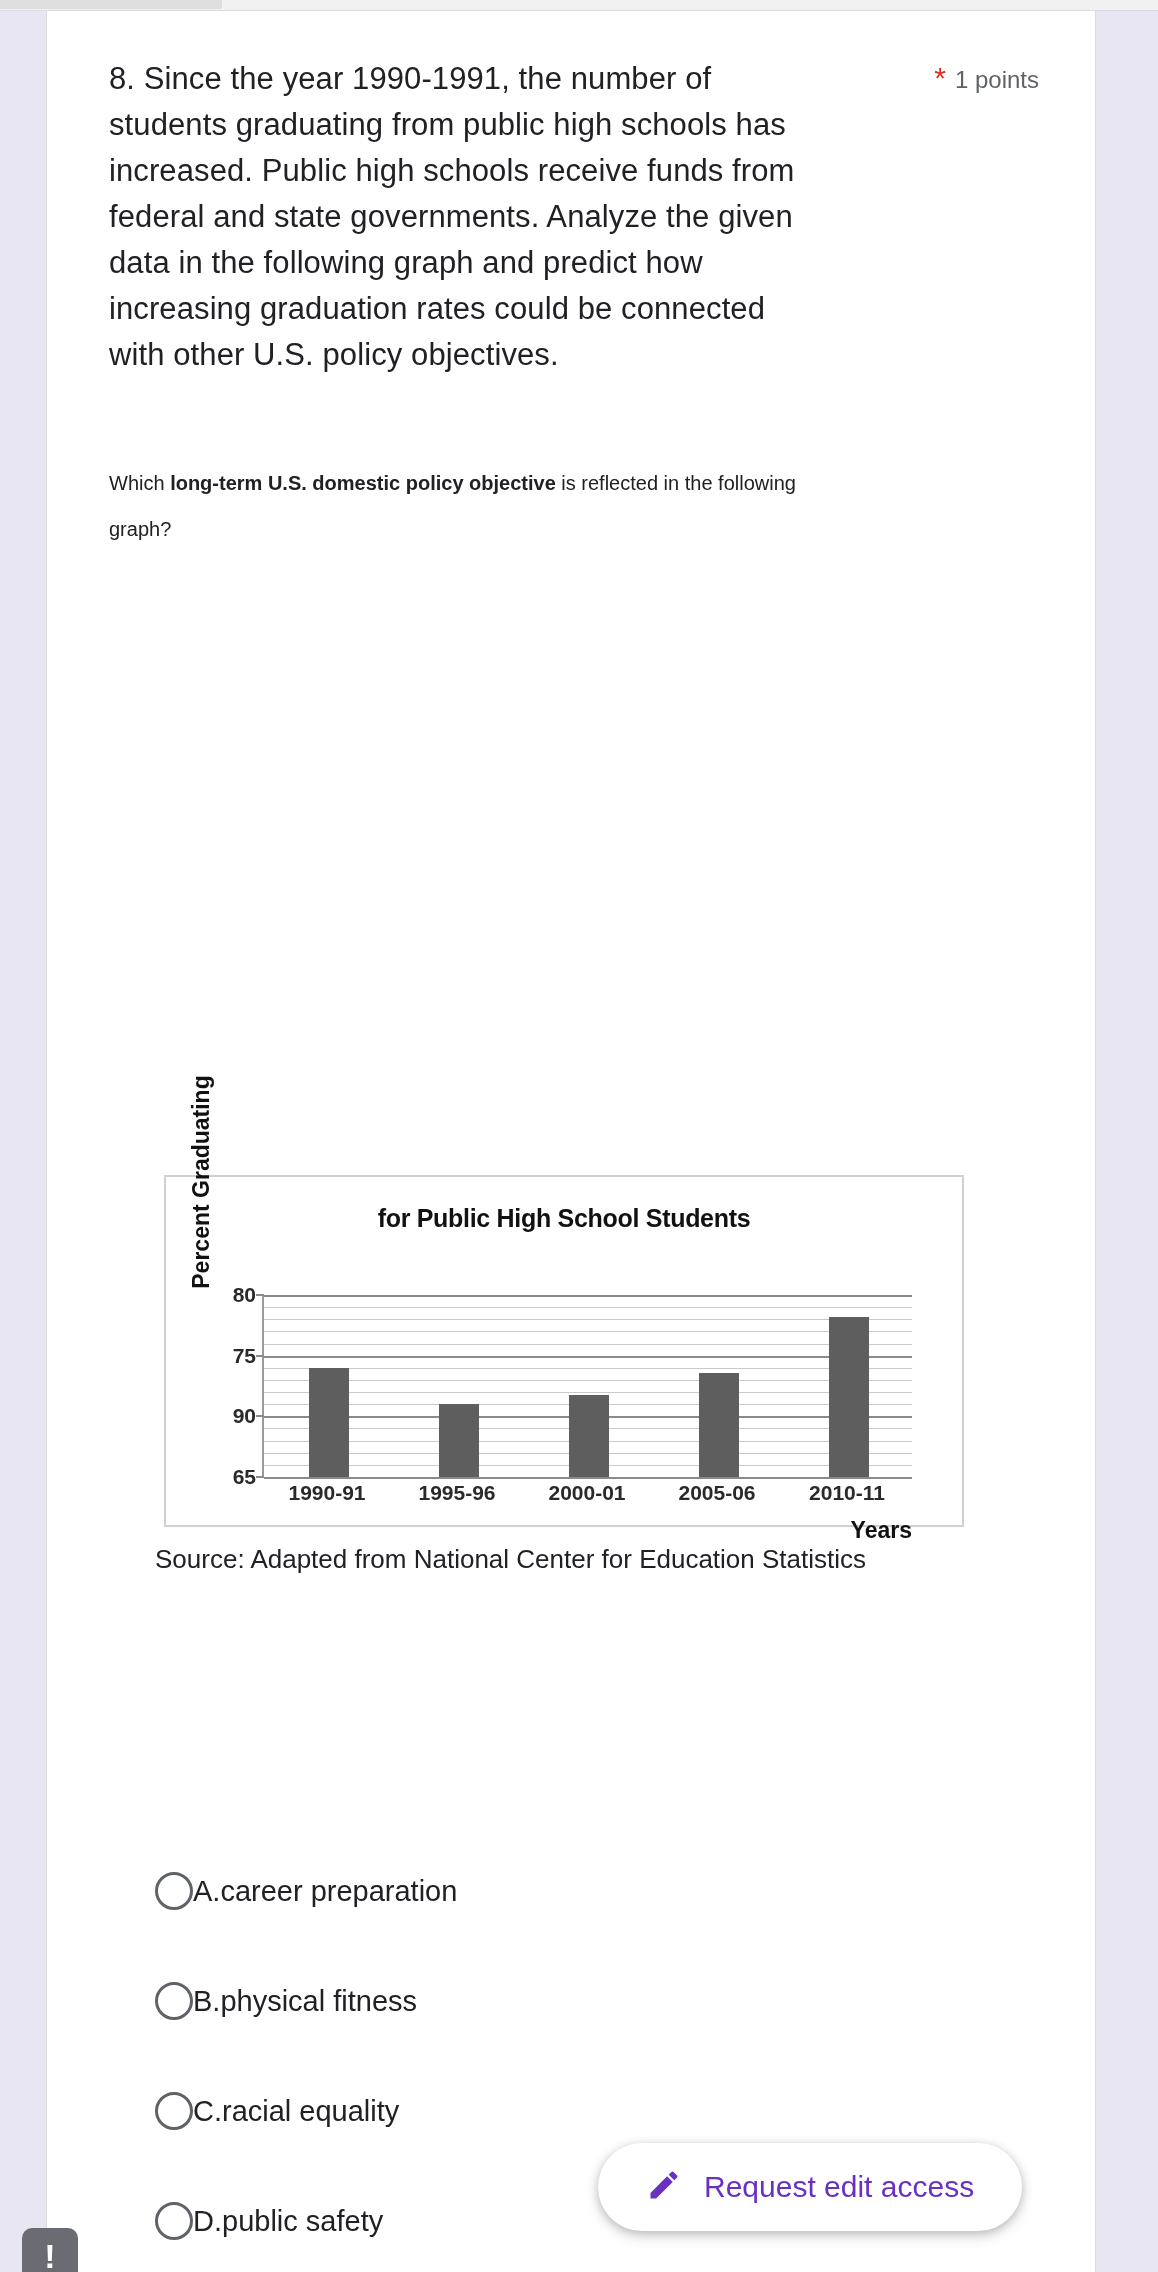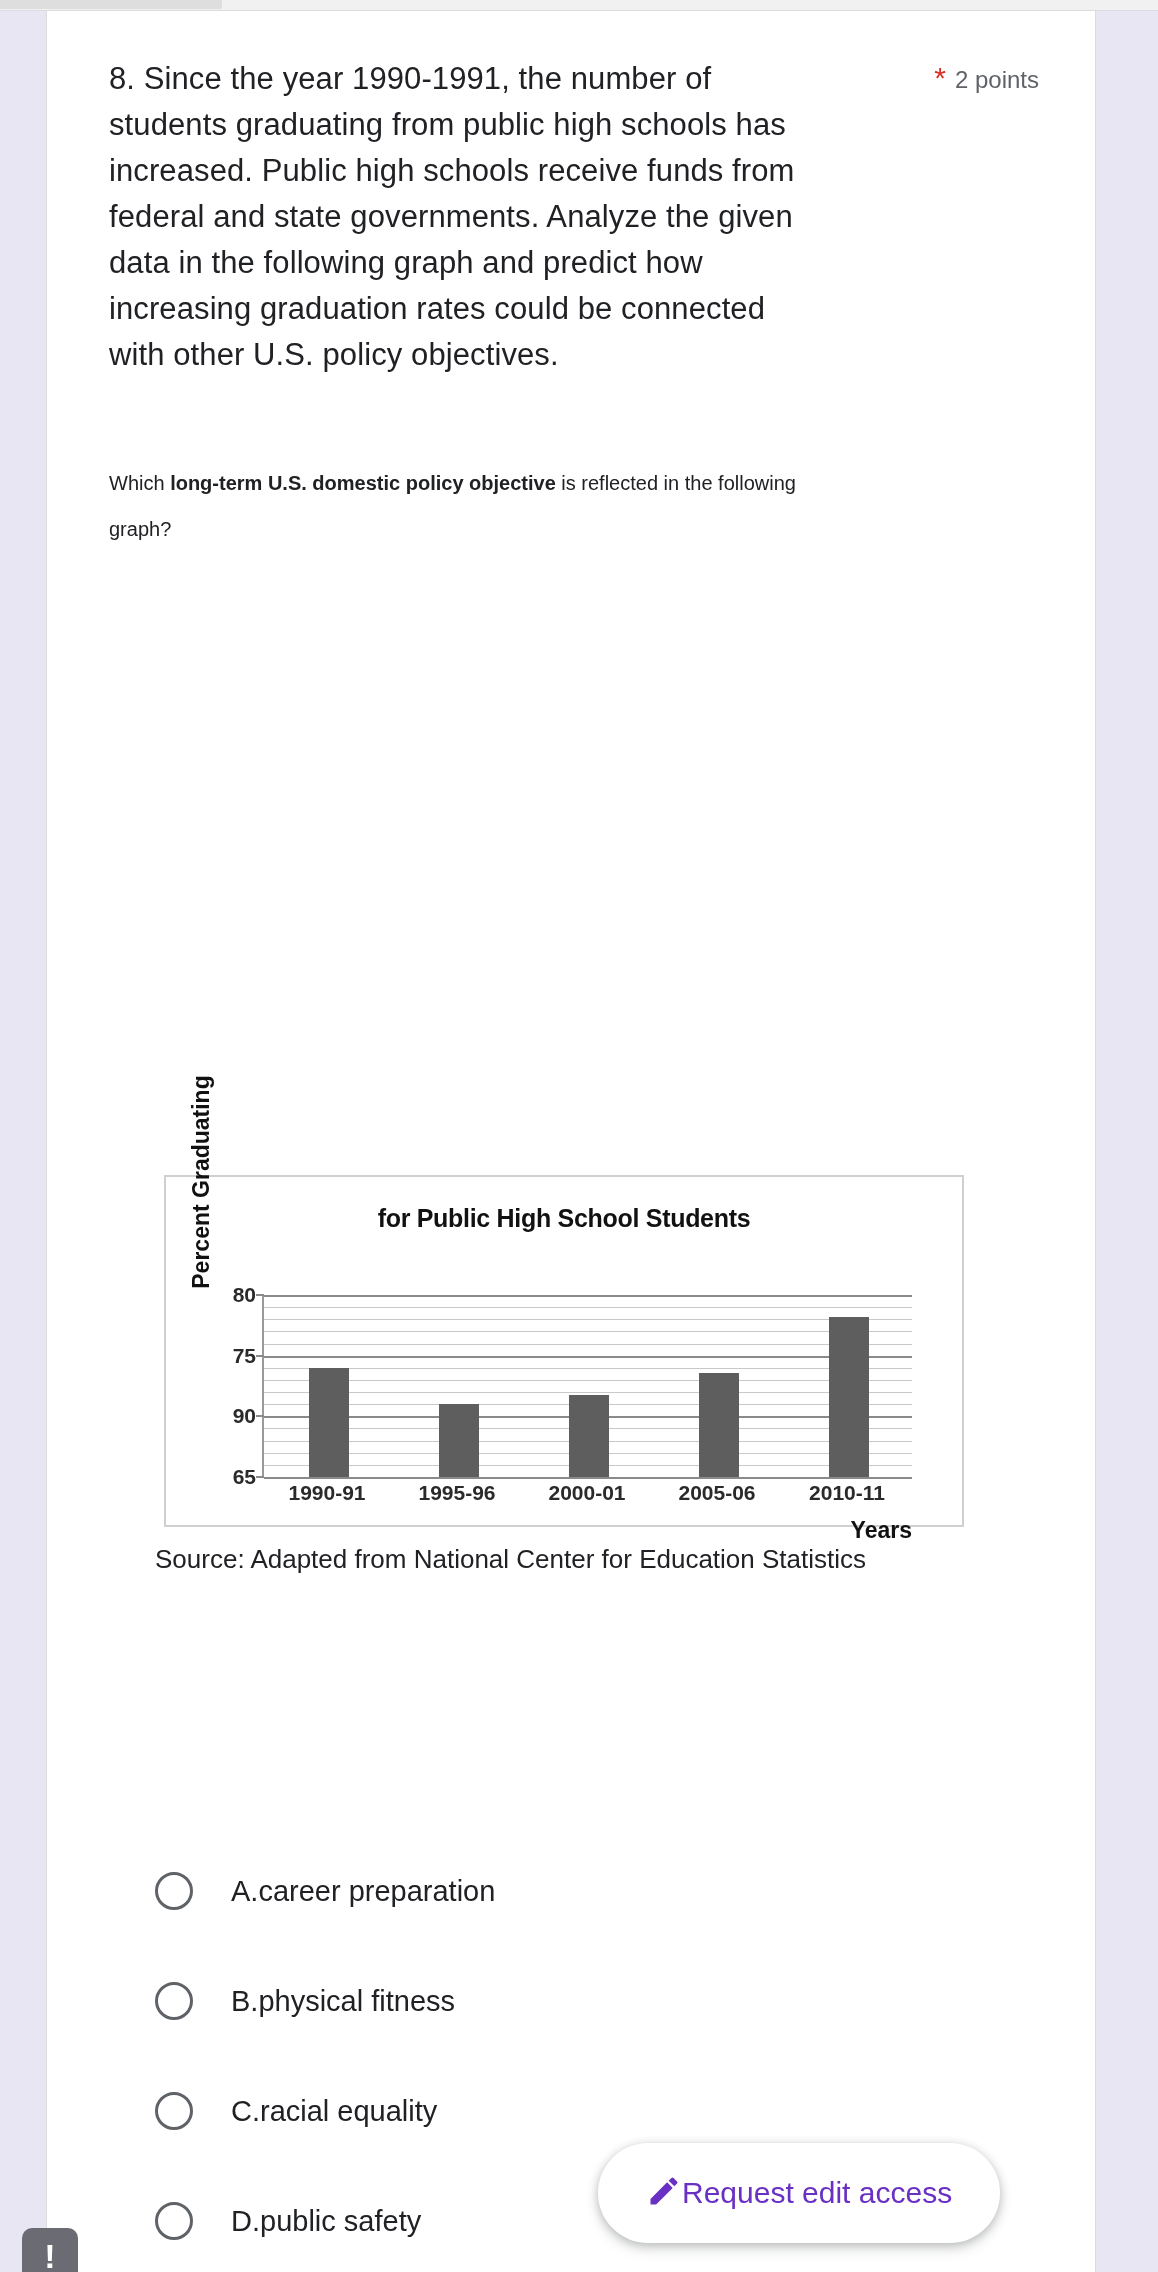--- a/index.html
+++ b/index.html
@@ -222,21 +222,20 @@
   .options {
     position: absolute;
     top: 1825px;
     left: 108px;
     width: 800px;
   }
   .option {
     display: flex;
     align-items: center;
     height: 110px;
-    gap: 38px;
   }
   .radio {
     width: 38px;
     height: 38px;
     border: 3px solid #5f6368;
     border-radius: 50%;
     flex: 0 0 auto;
     box-sizing: border-box;
   }
   .opt-label {
@@ -244,21 +243,22 @@
     color: #202124;
   }
 
   
   .edit-pill {
     position: absolute;
     top: 2132px;
     left: 551px;
     display: flex;
     align-items: center;
-    padding: 30px 48px;
+    gap: 22px;
+    padding: 24px 48px;
     background: #ffffff;
     border-radius: 60px;
     box-shadow: 0 2px 10px rgba(60,64,67,0.28), 0 6px 14px rgba(60,64,67,0.15);
   }
   .edit-pill .label {
     font-size: 30px;
     color: #6930c3;
     font-weight: 400;
     white-space: nowrap;
   }
@@ -292,21 +292,21 @@
 
 <div class="page-bg"></div>
 
 <div class="card">
 
   <div class="q-wrap">
     <div class="q-head">
       <div class="q-text">8. Since the year 1990-1991, the number of students graduating from public high schools has increased. Public high schools receive funds from federal and state governments. Analyze the given data in the following graph and predict how increasing graduation rates could be connected with other U.S. policy objectives.</div>
       <div class="points-box">
         <span class="req-star">*</span>
-        <span class="points-label">2 points</span>
+        <span class="points-label">1 points</span>
       </div>
     </div>
     <div class="q-sub"><span>Which </span><b>long-term U.S. domestic policy objective</b><span> is reflected in the following graph?</span></div>
   </div>
 
   <div class="figure">
     <div class="chart-title">
       <div>for Public High School Students</div>
     </div>
 

